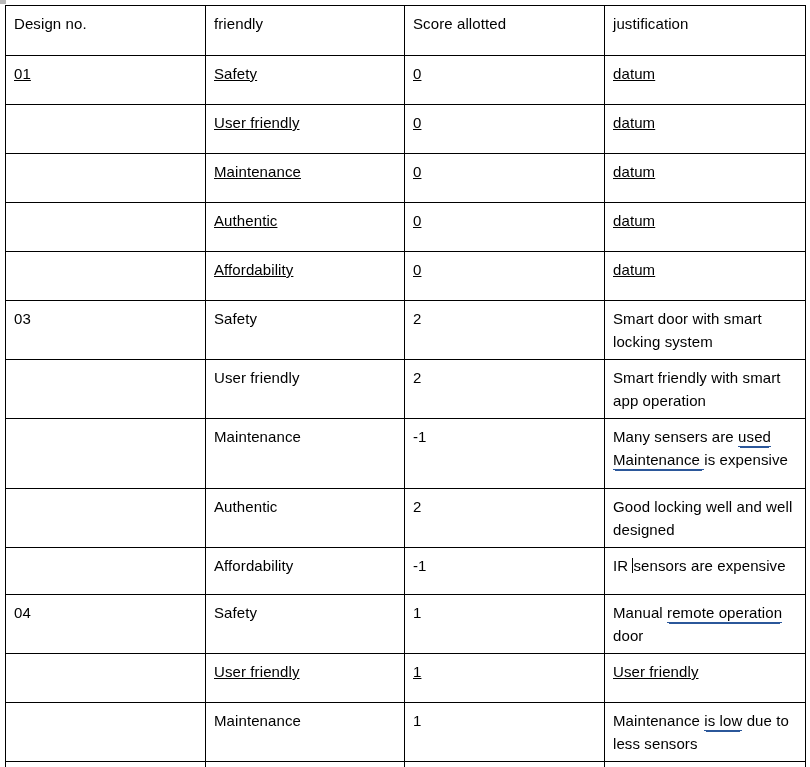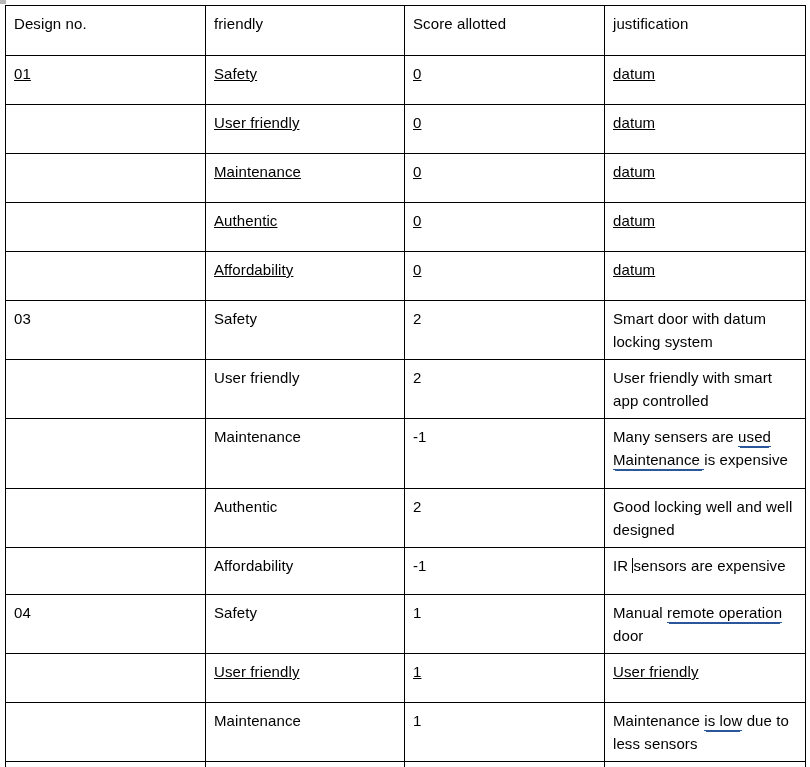--- a/index.html
+++ b/index.html
@@ -192,35 +192,35 @@
           <td>
             <span class="cell-text">03</span>
           </td>
           <td>
             <span class="cell-text">Safety</span>
           </td>
           <td>
             <span class="cell-text">2</span>
           </td>
           <td>
-            <span class="cell-text">Smart door with datum locking system</span>
+            <span class="cell-text">Smart door with smart locking system</span>
           </td>
         </tr>
         <tr class="r-two">
           <td>
             <span class="cell-text"></span>
           </td>
           <td>
             <span class="cell-text">User friendly</span>
           </td>
           <td>
             <span class="cell-text">2</span>
           </td>
           <td>
-            <span class="cell-text">User friendly with smart app controlled</span>
+            <span class="cell-text">Smart friendly with smart app operation</span>
           </td>
         </tr>
         <tr class="r-three">
           <td>
             <span class="cell-text"></span>
           </td>
           <td>
             <span class="cell-text">Maintenance</span>
           </td>
           <td>

